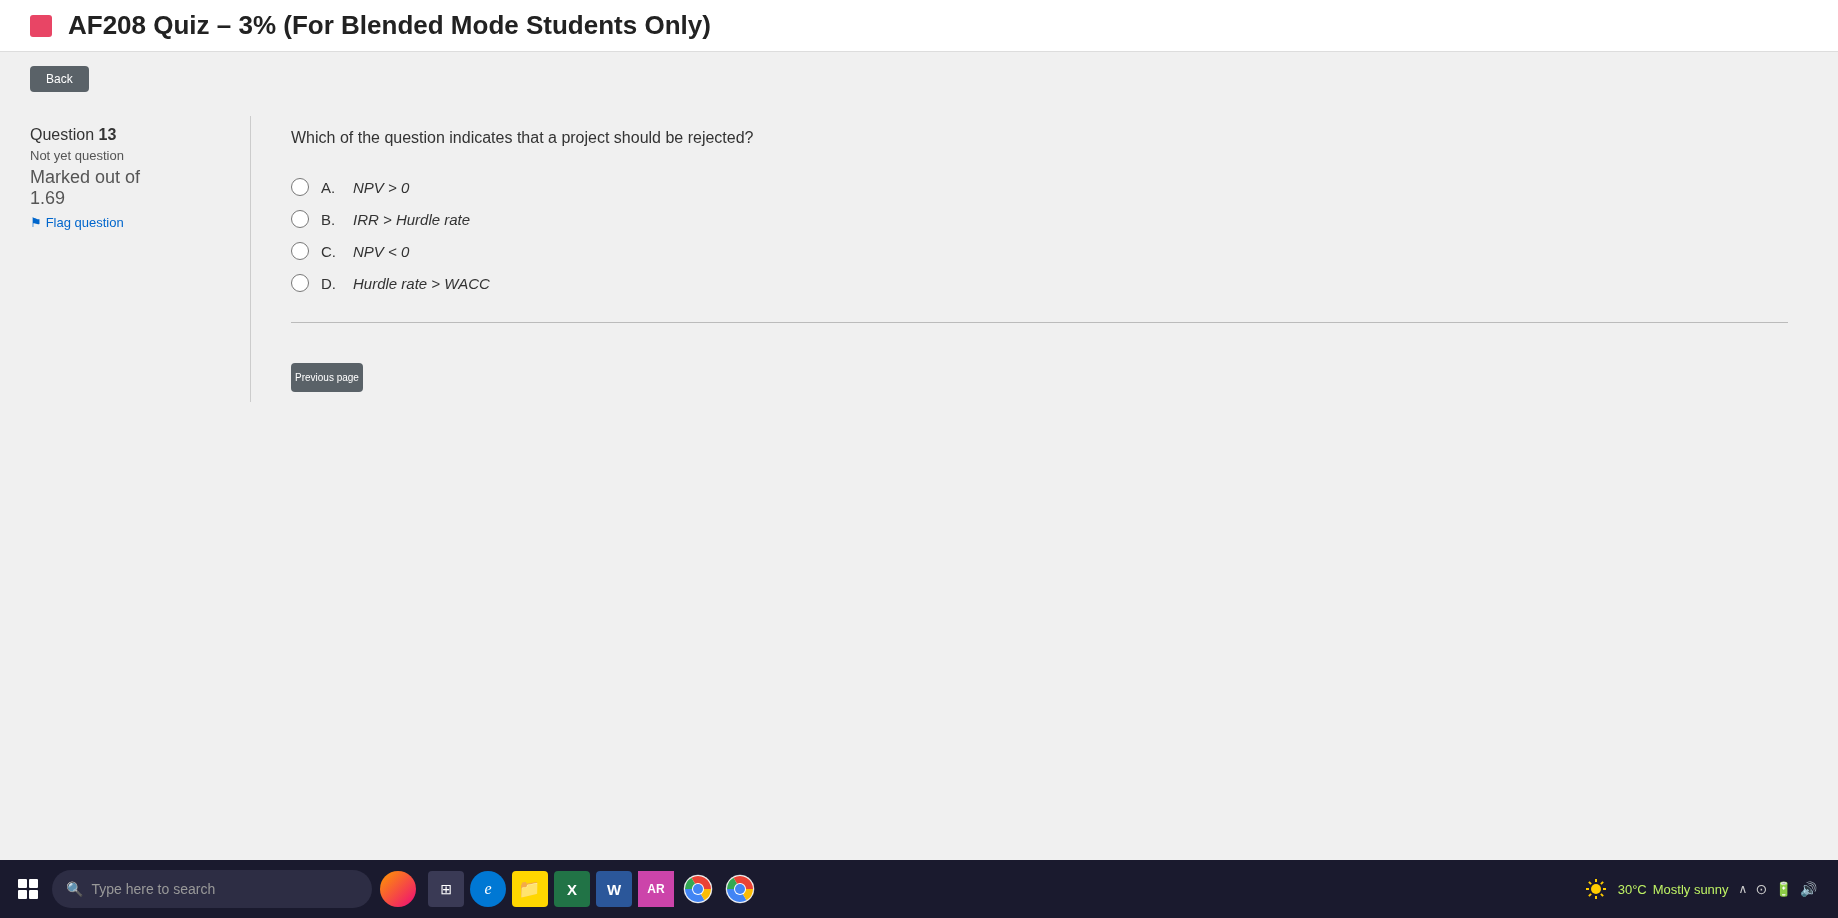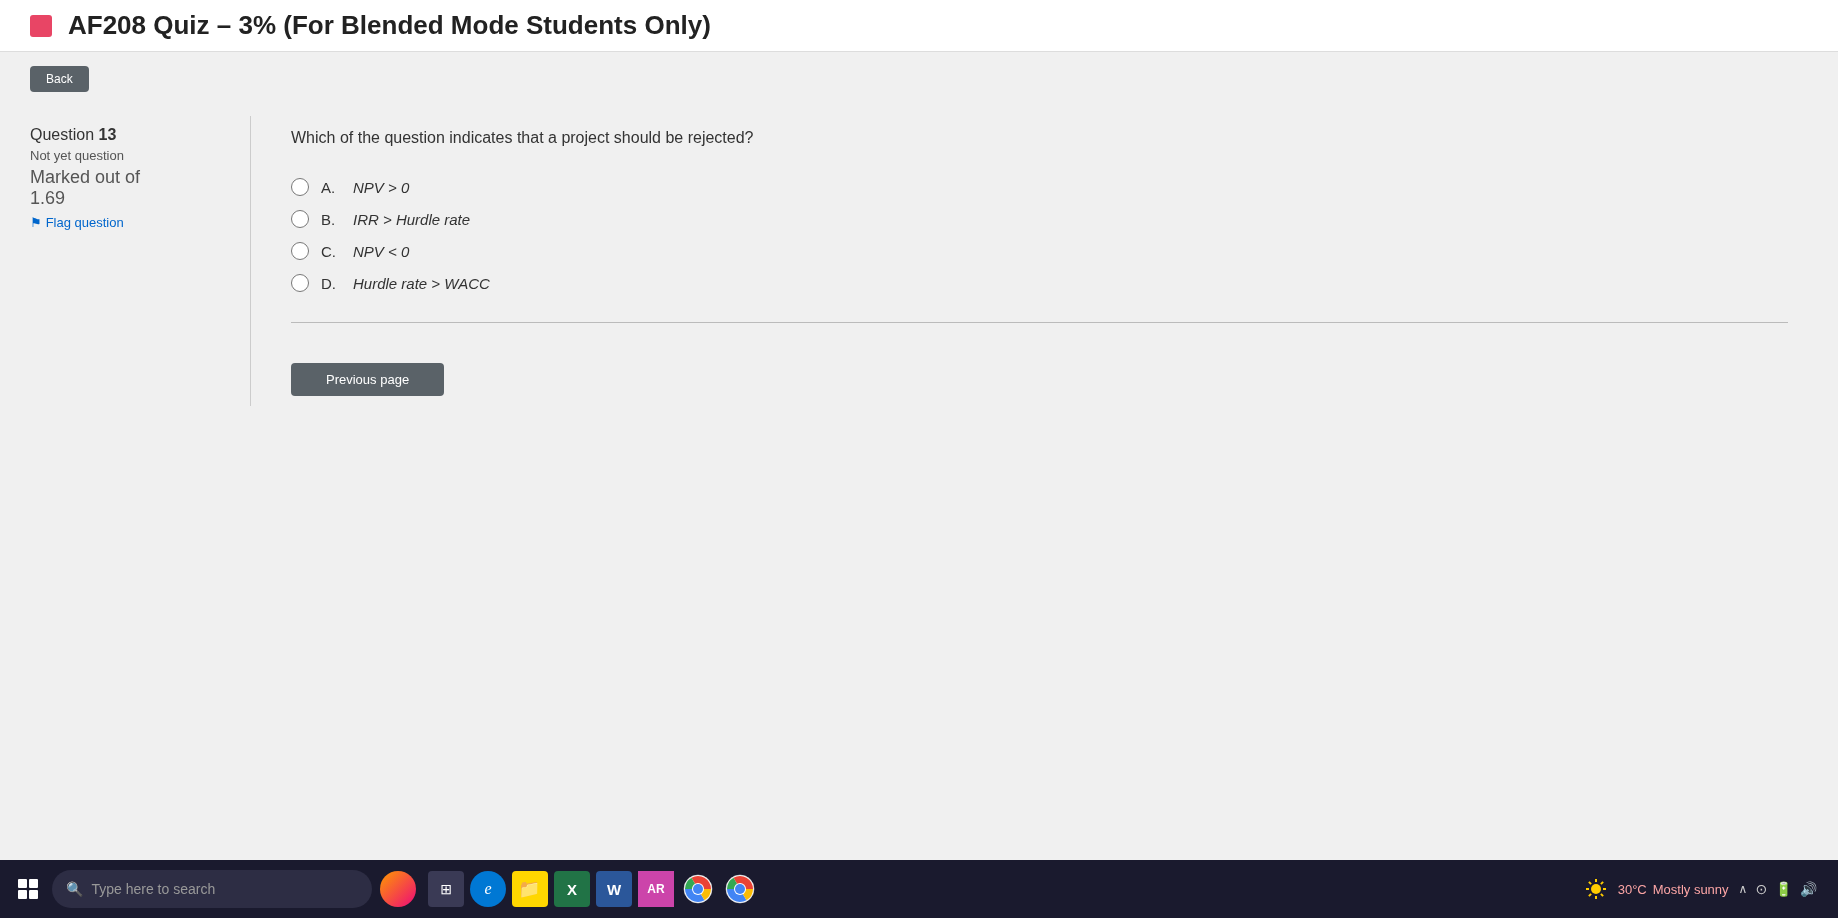--- a/index.html
+++ b/index.html
@@ -146,23 +146,23 @@
 
     .option-text {
       font-size: 15px;
       font-style: italic;
     }
 
     .previous-page-btn {
       background: #5a6268;
       color: #fff;
       border: none;
-      padding: 9px 35px;
+      padding: 9px 4px;
       border-radius: 4px;
-      font-size: 13px;
+      font-size: 10px;
       cursor: pointer;
       margin: 40px 0 0 0;
       display: inline-block;
     }
 
     .bottom-bar-divider {
       border: none;
       border-top: 1px solid #aaa;
       margin: 30px 30px 0 30px;
     }
@@ -268,21 +268,21 @@
       display: flex;
       align-items: center;
       gap: 10px;
       padding-right: 12px;
     }
 
     .weather-info {
       display: flex;
       align-items: flex-start;
       gap: 6px;
-      color: #fca5a5;
+      color: #bef264;
       font-size: 13px;
     }
 
     .taskbar-icons-right {
       display: flex;
       align-items: center;
       gap: 8px;
       color: #ccc;
       font-size: 16px;
     }

